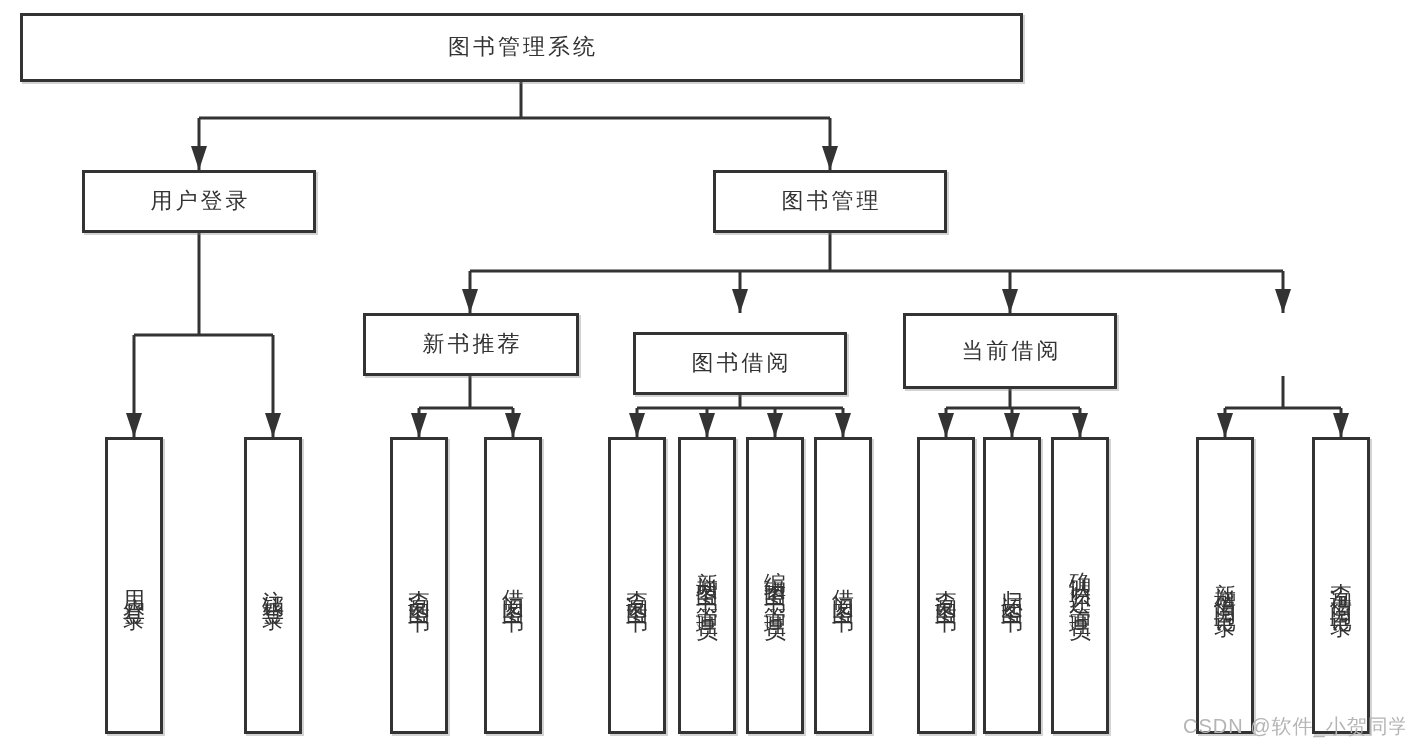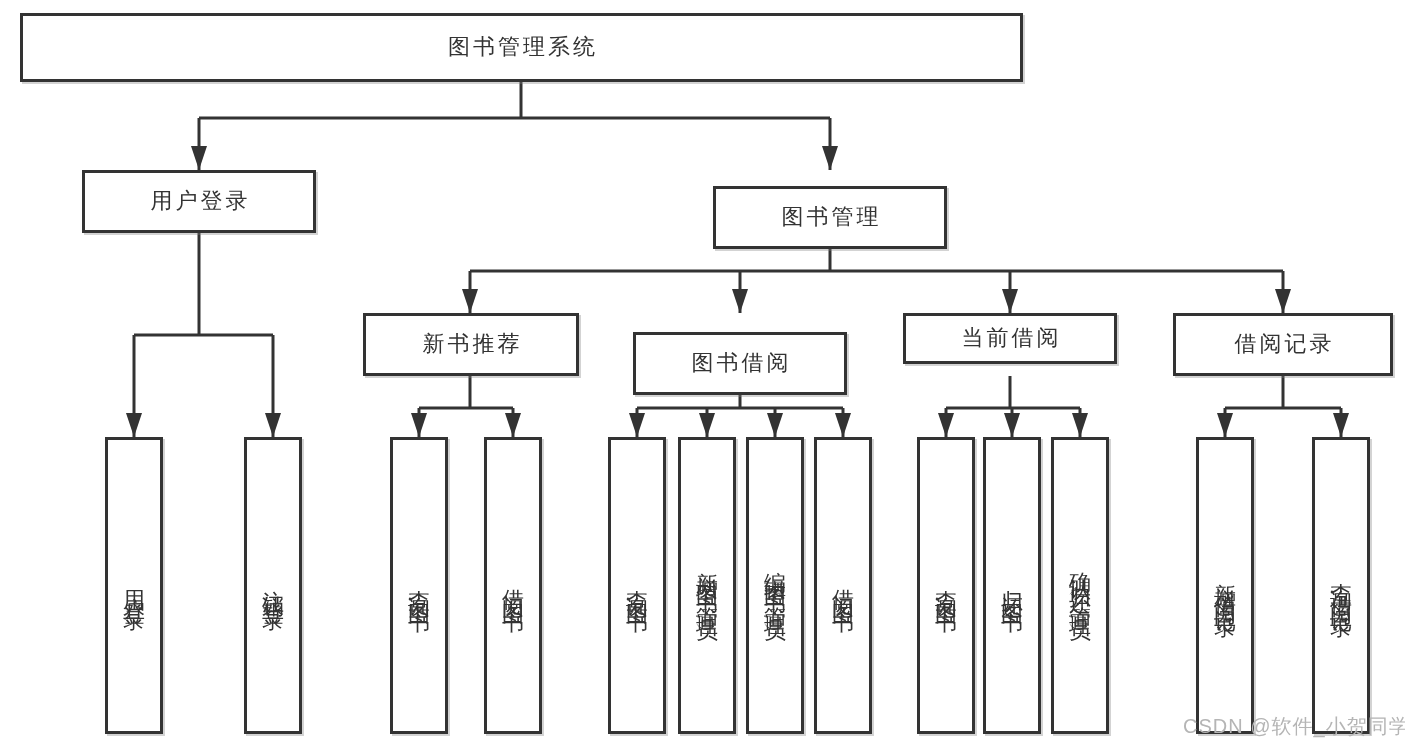--- a/index.html
+++ b/index.html
@@ -100,35 +100,32 @@
     <path class="ln" d="M1341 408 V437" marker-end="url(#arw)"></path>
   </svg>
 
   <div class="node" style="left:20px;top:13px;width:1003px;height:69px;">
     <span class="htext">图书管理系统</span>
   </div>
 
   <div class="node" style="left:82px;top:170px;width:234px;height:63px;">
     <span class="htext">用户登录</span>
   </div>
-  <div class="node" style="left:713px;top:170px;width:234px;height:63px;margin-top:16px;">
+  <div class="node" style="left:713px;top:170px;width:234px;height:63px;">
     <span class="htext">图书管理</span>
   </div>
 
   <div class="node" style="left:363px;top:313px;width:216px;height:63px;">
     <span class="htext">新书推荐</span>
   </div>
   <div class="node" style="left:633px;top:313px;width:214px;height:63px;margin-top:19px;">
     <span class="htext">图书借阅</span>
   </div>
-  <div class="node" style="left:903px;top:313px;width:214px;height:51px;">
+  <div class="node" style="left:903px;top:313px;width:214px;height:76px;">
     <span class="htext">当前借阅</span>
-  </div>
-  <div class="node" style="left:1173px;top:313px;width:220px;height:63px;">
-    <span class="htext">借阅记录</span>
   </div>
 
   <div class="node" style="left:105px;top:437px;width:58px;height:297px;">
     <span class="vtext">用户登录</span>
   </div>
   <div class="node" style="left:244px;top:437px;width:58px;height:297px;">
     <span class="vtext">注销登录</span>
   </div>
 
   <div class="node" style="left:390px;top:437px;width:58px;height:297px;">

